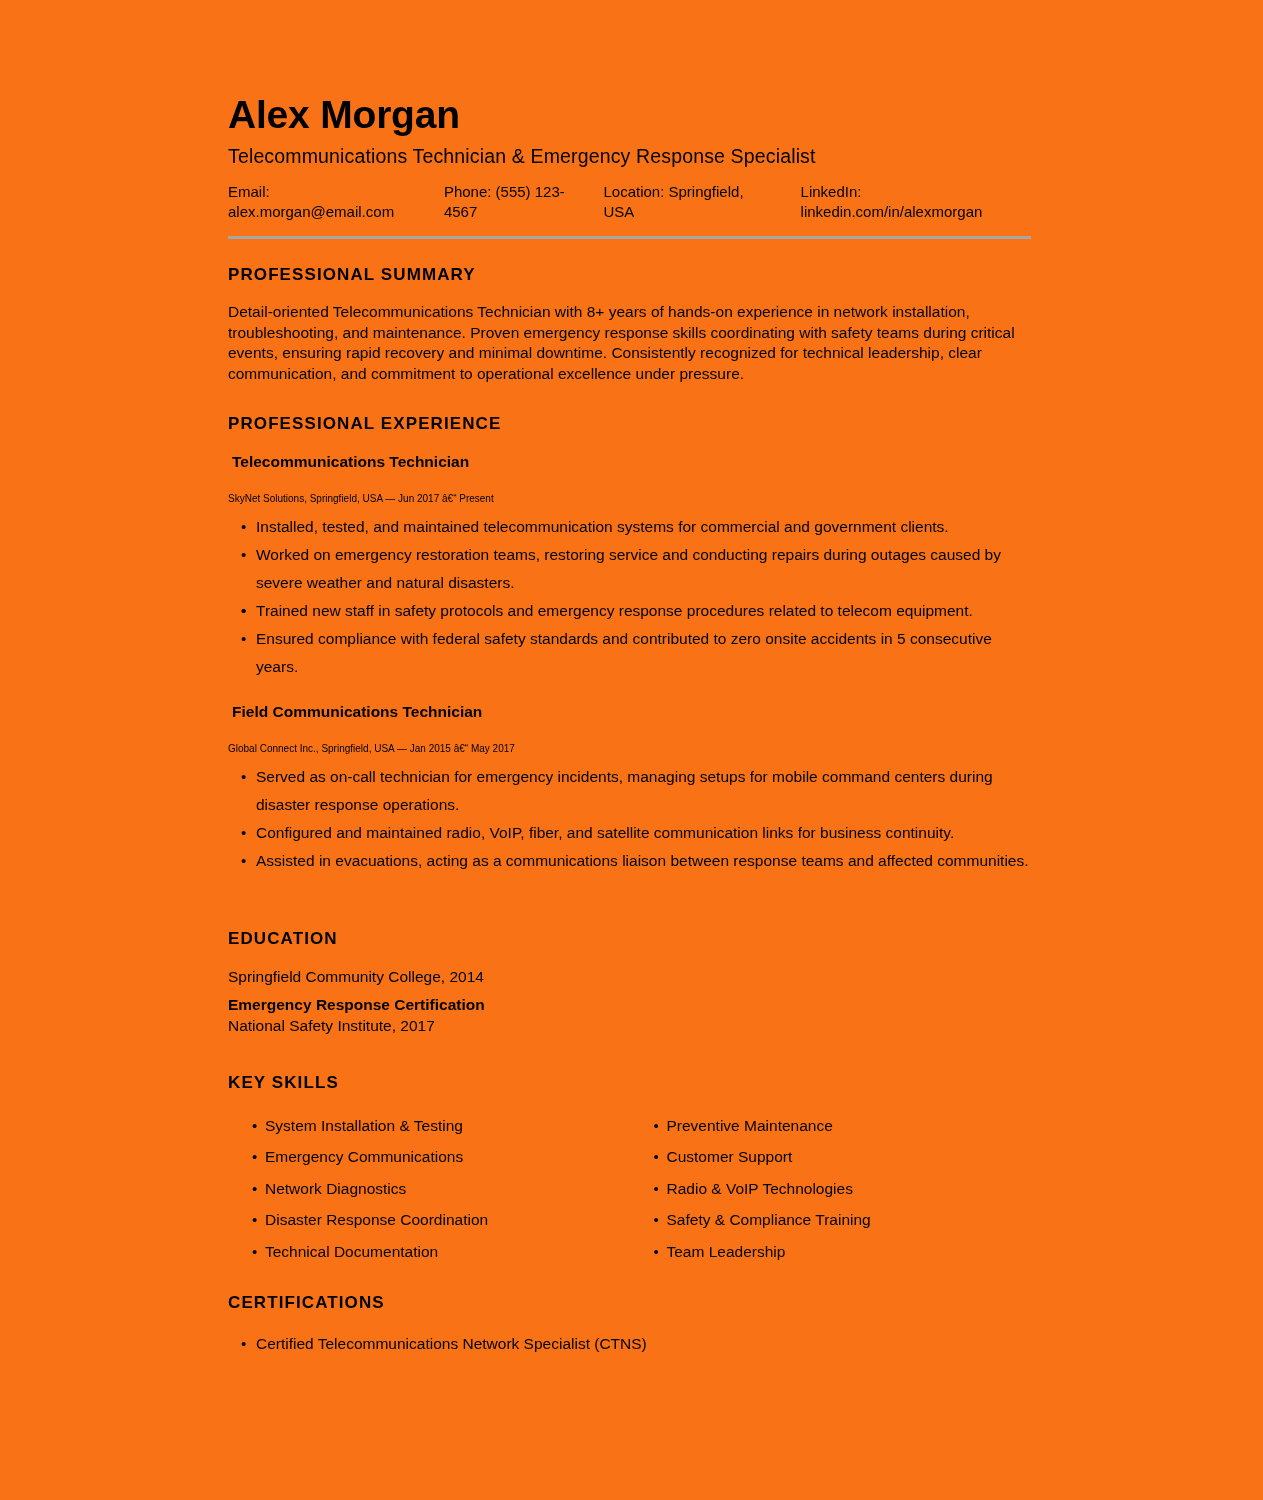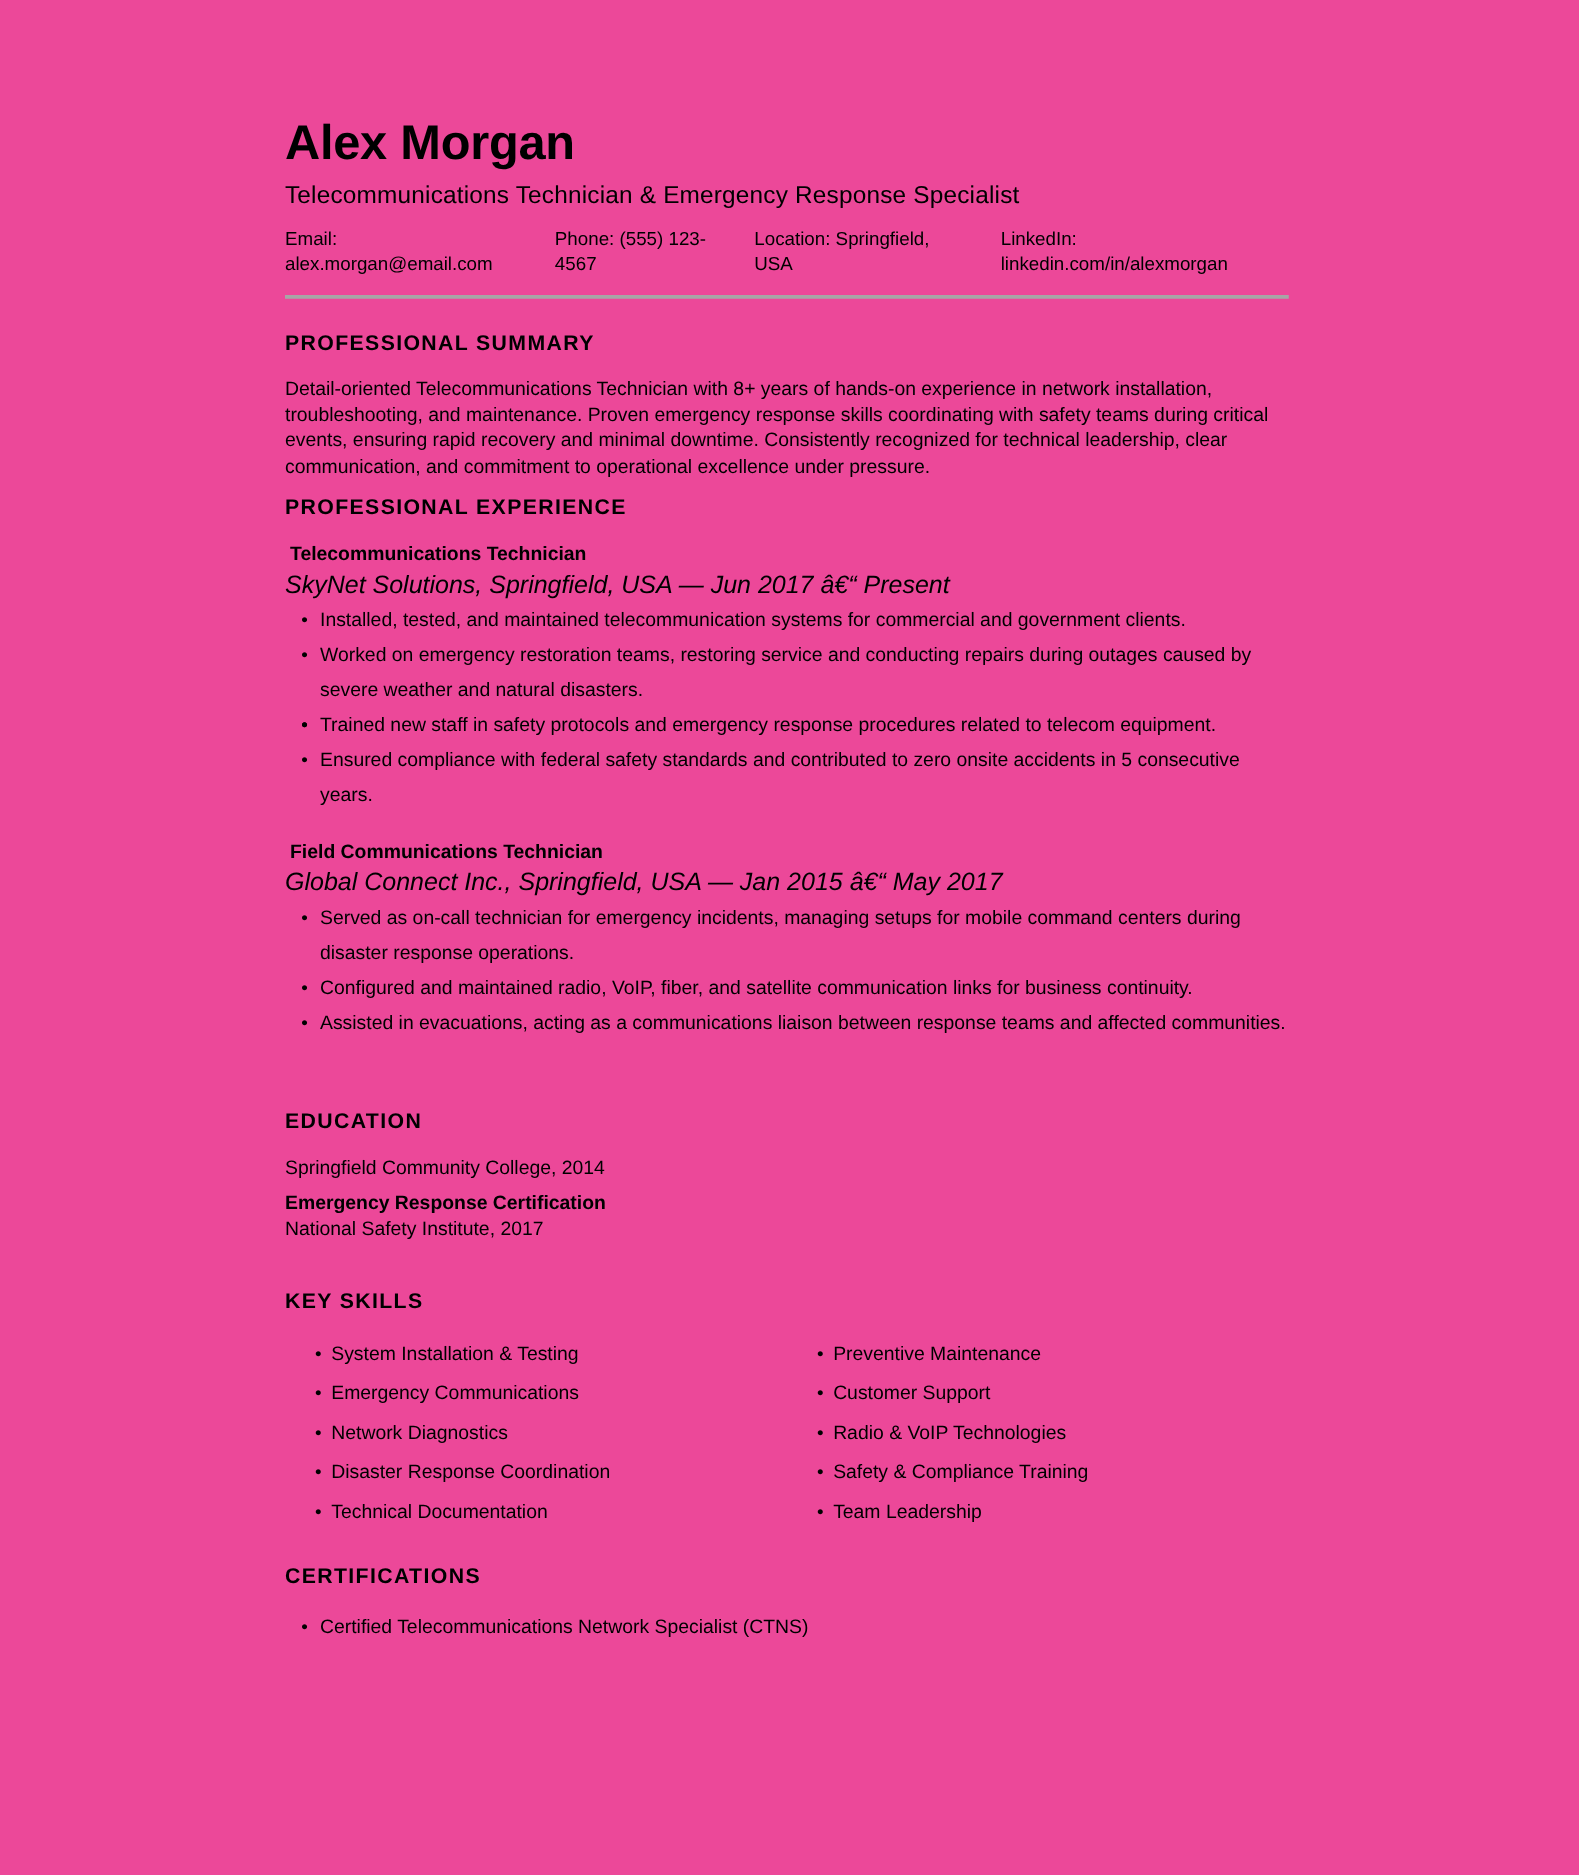--- a/index.html
+++ b/index.html
@@ -14,21 +14,21 @@
     font-family: "Liberation Sans", sans-serif;
     color: #000000;
     -webkit-font-smoothing: none;
   }
 
   .page {
     position: relative;
     width: 1263px;
     height: 1500px;
     overflow: hidden;
-    background: #ec4899;
+    background: #f97316;
   }
 
   
   .content {
     position: absolute;
     left: 228px;
     top: 92px;
     width: 803px;
   }
 
@@ -76,38 +76,37 @@
     font-size: 17px;
     font-weight: bold;
     letter-spacing: 1.1px;
     margin: 0 0 17px 0;
     line-height: 20px;
   }
 
   .summary {
     font-size: 15.5px;
     line-height: 20.5px;
-    margin: 0 0 12px 0;
+    margin: 0 0 30px 0;
     text-align: left;
   }
 
   .job { margin-bottom: 4px; }
 
   .job-title {
     font-size: 15.5px;
     font-weight: bold;
     line-height: 21px;
     margin: 4px;
   }
 
   .job-meta {
-    font-size: 20px;
-    font-style: italic;
+    font-size: 10px;
     line-height: 21px;
-    margin: 4px 0 4px 0;
+    margin: 16px 0 4px 0;
   }
 
   ul.bullets {
     list-style: none;
     margin: 0 0 20px 0;
     padding: 0;
   }
   ul.bullets li {
     position: relative;
     font-size: 15.5px;

